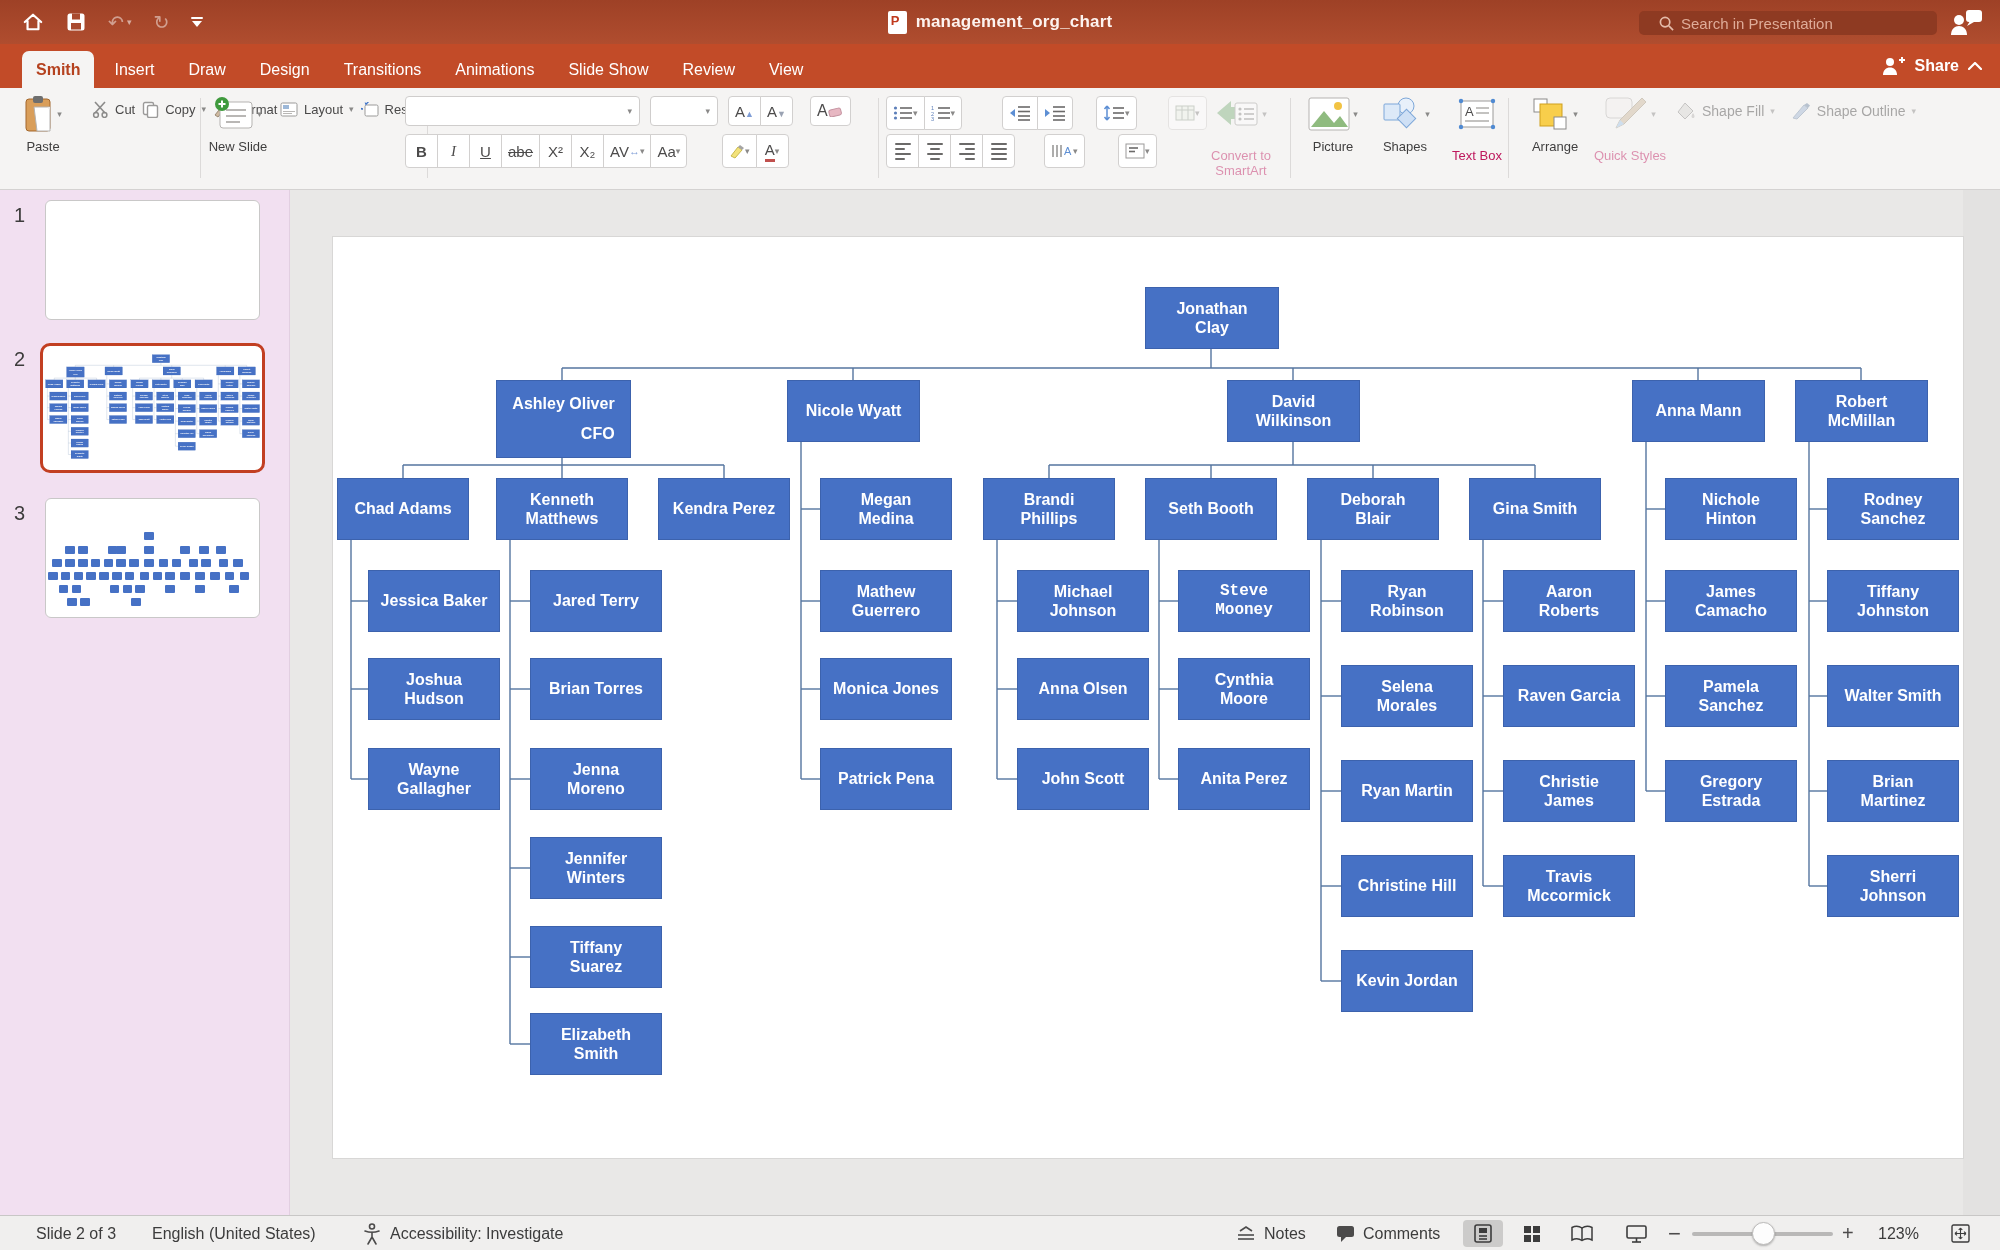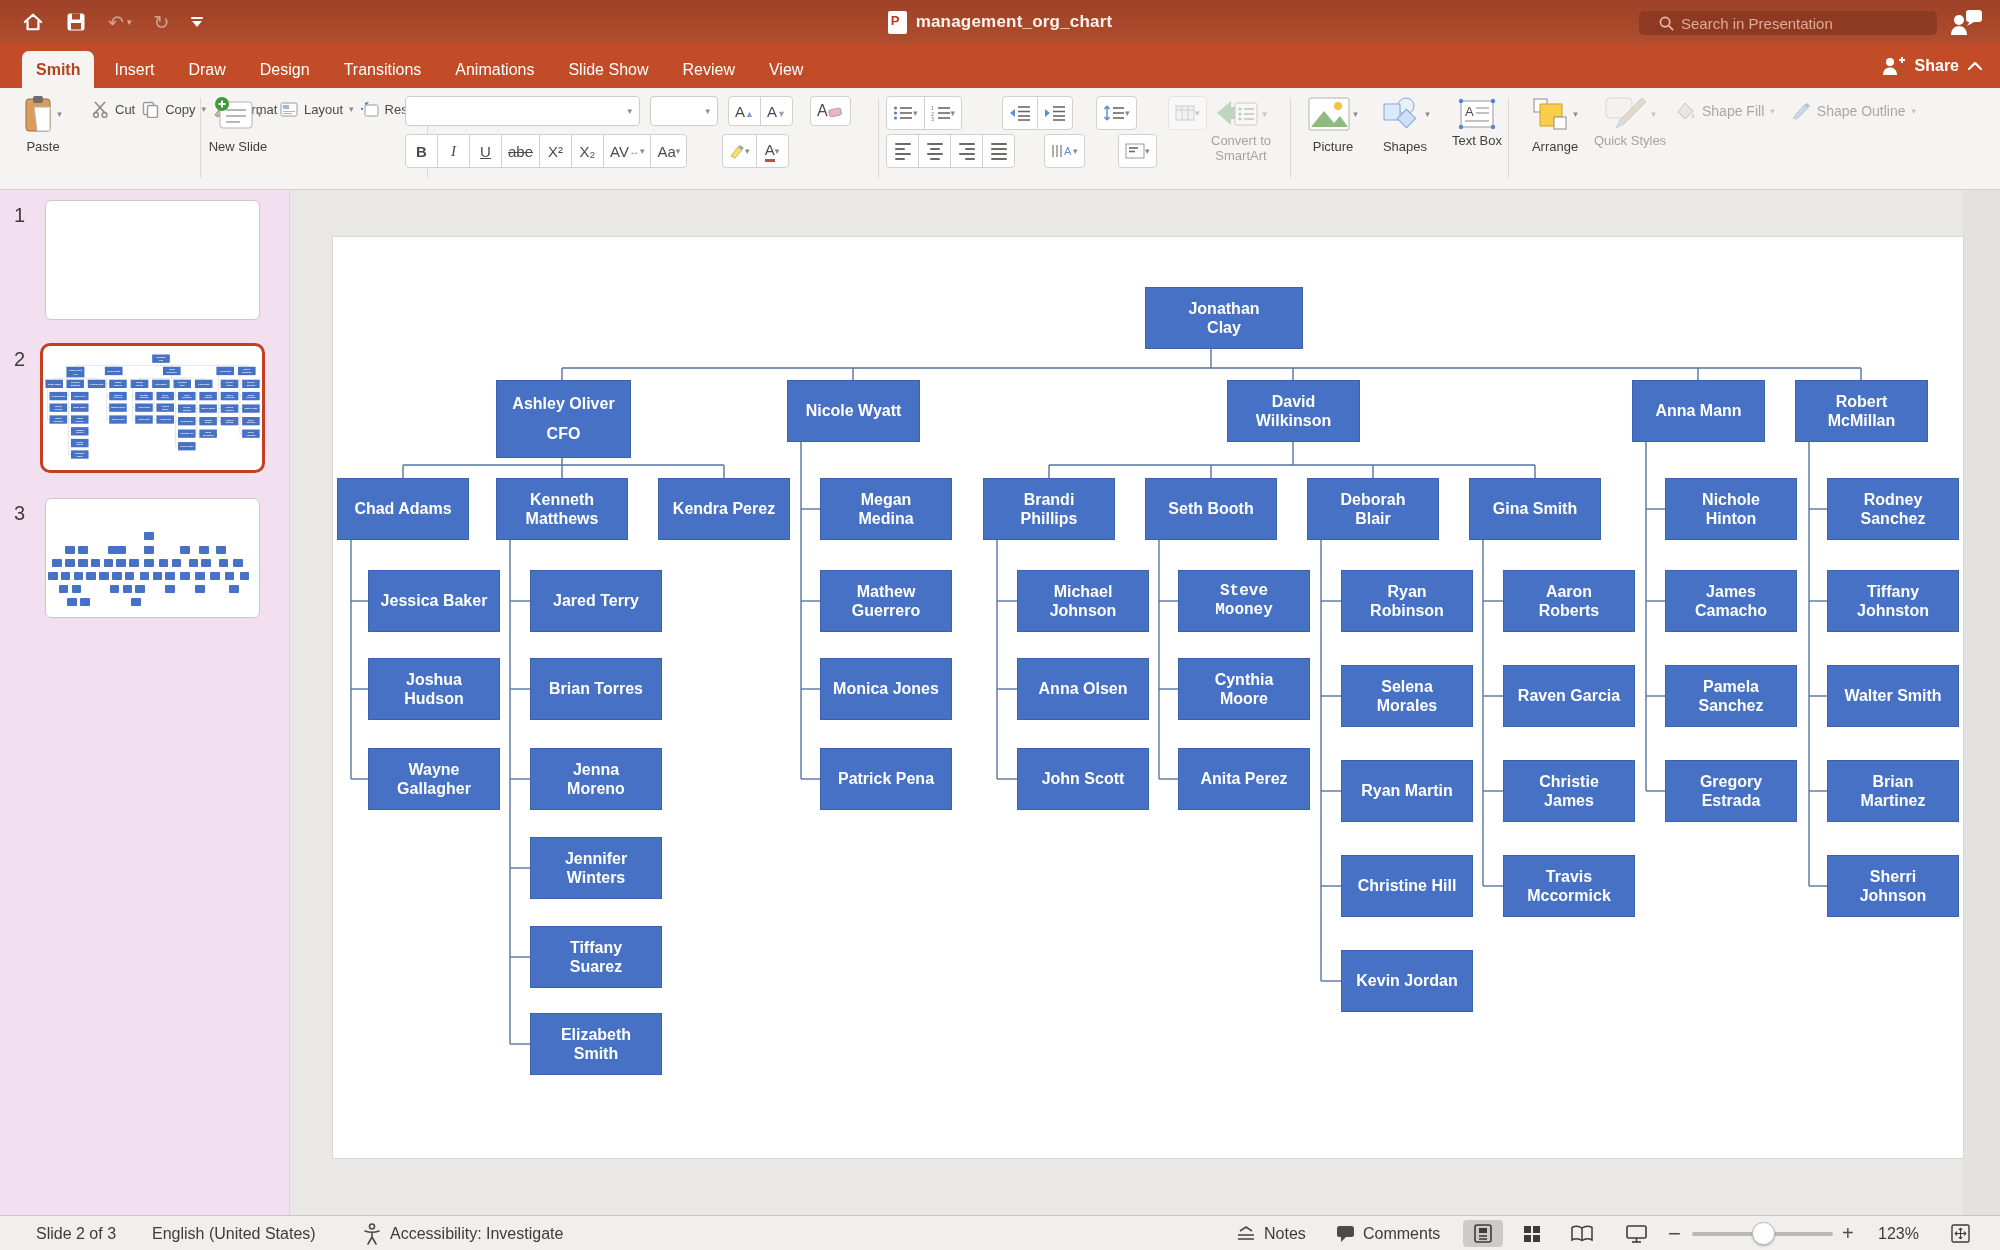--- a/index.html
+++ b/index.html
@@ -39,21 +39,21 @@
   .stack { position:absolute; display:flex; flex-direction:row; gap:7px; }
   .stack-btn { display:flex; align-items:center; gap:6px; font-size:13px; color:#4a4949; height:22px; cursor:default; }
   .caret { font-size:9px; color:#8a8988; }
   .combo { position:absolute; height:30px; background:#fff; border:1px solid #cfcdcc; border-radius:4px; display:flex; align-items:center; justify-content:flex-end; padding:0 7px; }
   .seg { position:absolute; display:flex; }
   .seg .sbtn { min-width:33px; height:34px; background:#fff; border:1px solid #d2d0cf; margin-left:-1px; display:flex; align-items:center; justify-content:center; font-size:15px; color:#4c4b4b; padding:0 6px; cursor:default; }
   .seg .sbtn:first-child { border-radius:4px 0 0 4px; margin-left:0; }
   .seg .sbtn:last-child { border-radius:0 4px 4px 0; }
   .seg.lone .sbtn { border-radius:4px; }
   .disabled { opacity:.45; }
-  .rlabel2 { font-size:13px; color:#404040; line-height:1.15; text-align:center; }
+  .rlabel2 { font-size:13px; color:#be185d; line-height:1.15; text-align:center;margin-top:15px; }
 
   
   .bars { display:inline-flex; flex-direction:column; gap:3px; }
   .bars i { display:block; height:2px; background:#6b6a69; border-radius:1px; }
 
   
   .main-bg { position:absolute; left:290px; top:190px; width:1710px; height:1025px; background:#e9e8e7; }
   .right-strip { position:absolute; left:1963px; top:190px; width:37px; height:1025px; background:#e3e2e1; }
   .thumbs { position:absolute; left:0; top:190px; width:290px; height:1025px; background:#f2e0f1; border-right:1px solid #e2cfe1; }
   .thumb-num { position:absolute; left:14px; font-size:20px; color:#3d3c3c; }
@@ -800,23 +800,23 @@
       <line x1="1313" y1="364" x2="1332" y2="364"></line>
       <line x1="1313" y1="459" x2="1332" y2="459"></line>
       <line x1="1313" y1="554" x2="1332" y2="554"></line>
       <line x1="1476" y1="205" x2="1476" y2="649"></line>
       <line x1="1476" y1="272" x2="1494" y2="272"></line>
       <line x1="1476" y1="364" x2="1494" y2="364"></line>
       <line x1="1476" y1="459" x2="1494" y2="459"></line>
       <line x1="1476" y1="554" x2="1494" y2="554"></line>
       <line x1="1476" y1="649" x2="1494" y2="649"></line>
     </svg>
-    <div class="org-node" style="left: 812px; top: 50px; width: 158px; height: 62px;">Jonathan
+    <div class="org-node" style="left: 812px; top: 50px; width: 134px; height: 62px;">Jonathan
 Clay</div>
-    <div class="org-node gap" style="left: 163px; top: 143px; width: 135px; height: 78px;">Ashley Oliver
+    <div class="org-node gap" style="left: 163px; top: 143px; width: 135px; height: 78px; text-align: right;">Ashley Oliver
 CFO</div>
     <div class="org-node" style="left: 454px; top: 143px; width: 133px; height: 62px;">Nicole Wyatt</div>
     <div class="org-node" style="left: 894px; top: 143px; width: 133px; height: 62px;">David
 Wilkinson</div>
     <div class="org-node" style="left: 1299px; top: 143px; width: 133px; height: 62px;">Anna Mann</div>
     <div class="org-node" style="left: 1462px; top: 143px; width: 133px; height: 62px;">Robert
 McMillan</div>
     <div class="org-node" style="left: 4px; top: 241px; width: 132px; height: 62px;">Chad Adams</div>
     <div class="org-node" style="left: 163px; top: 241px; width: 132px; height: 62px;">Kenneth
 Matthews</div>

